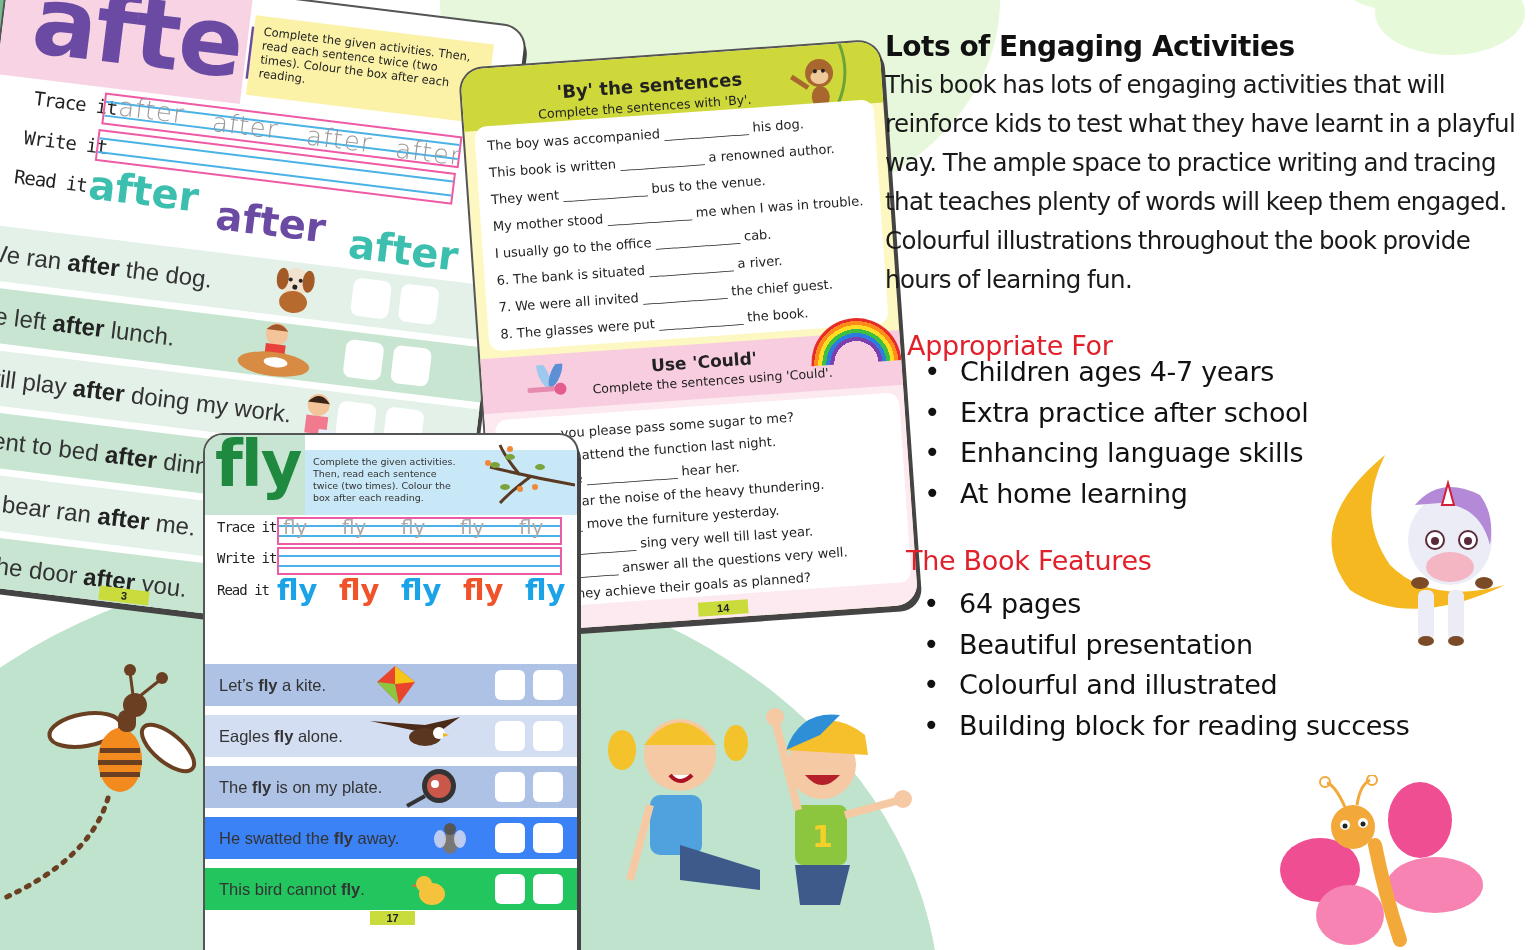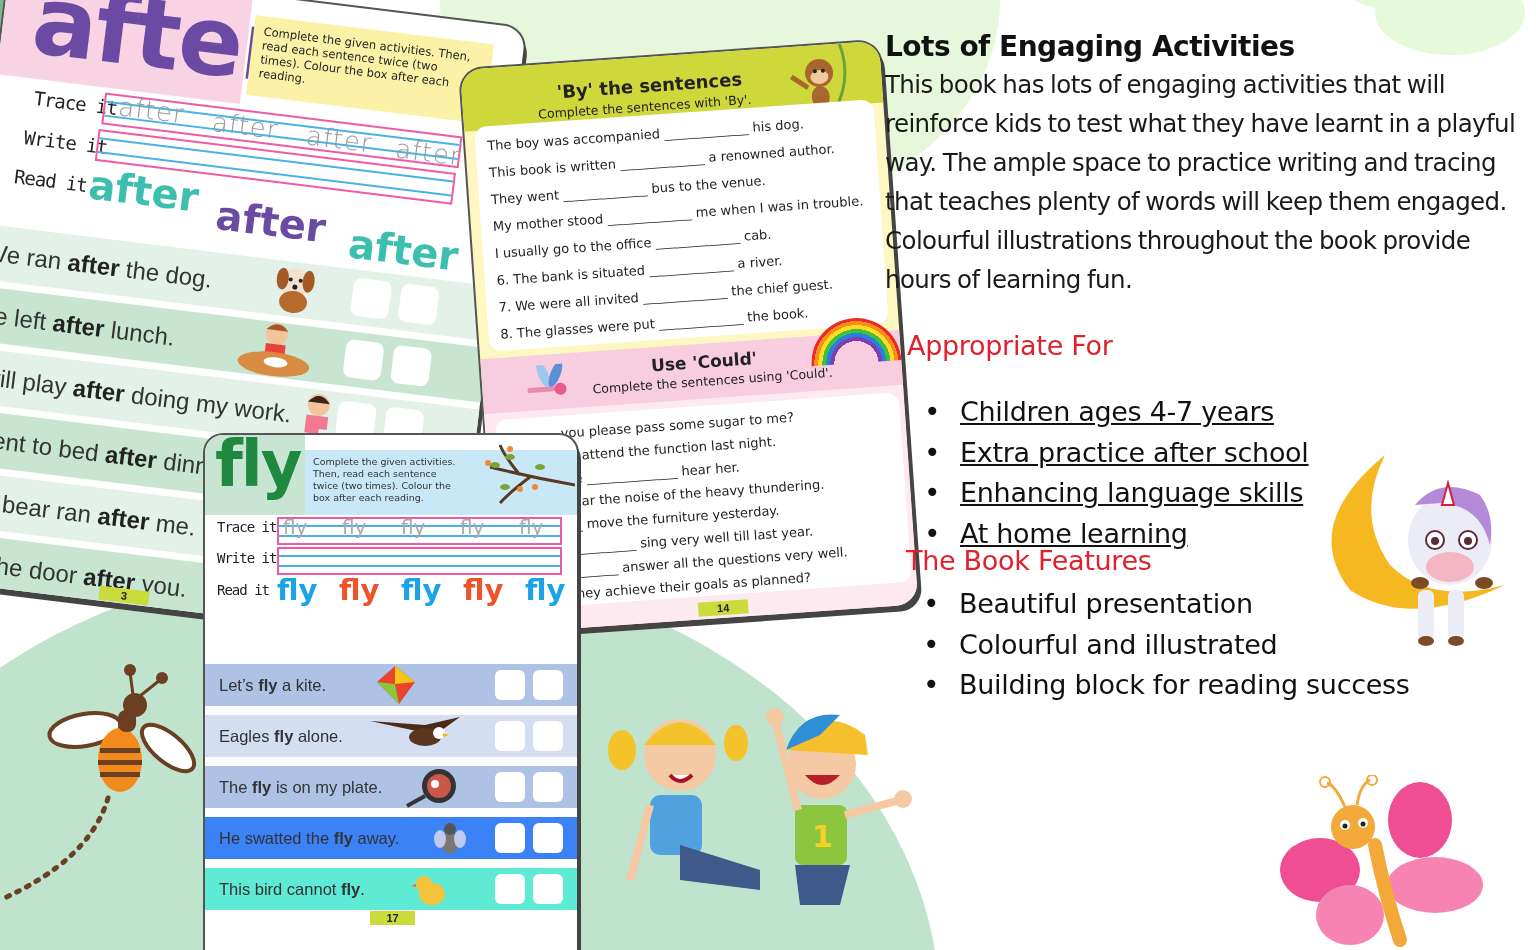--- a/index.html
+++ b/index.html
@@ -271,21 +271,21 @@
     <span>He swatted the </span><b>fly</b><span> away.</span>
     <svg class="ill" style="left:225px;top:2px;" width="40" height="40">
         <ellipse cx="20" cy="24" rx="8" ry="11" fill="#777"></ellipse>
         <circle cx="20" cy="10" r="6" fill="#555"></circle>
         <ellipse cx="10" cy="20" rx="6" ry="9" fill="#dde" opacity=".8"></ellipse>
         <ellipse cx="30" cy="20" rx="6" ry="9" fill="#dde" opacity=".8"></ellipse>
       </svg>
     <div class="tickbox" style="left:290px;"></div>
     <div class="tickbox" style="left:328px;"></div>
   </div>
-  <div class="fly-row" style="top:433px;background:#5eead4;">
+  <div class="fly-row" style="top:433px;background:#22c55e;">
     <span>This bird cannot </span><b>fly</b><span>.</span>
     <svg class="ill" style="left:205px;top:4px;" width="40" height="36">
         <ellipse cx="22" cy="22" rx="13" ry="11" fill="#f5c33b"></ellipse>
         <circle cx="14" cy="12" r="8" fill="#f5c33b"></circle>
         <path d="M6 12 L1 14 L6 15 Z" fill="#ef6a3a"></path>
       </svg>
     <div class="tickbox" style="left:290px;"></div>
     <div class="tickbox" style="left:328px;"></div>
   </div>
   <div class="page-num" style="left:165px;top:476px;width:45px;">17</div>
@@ -330,29 +330,30 @@
   <line x1="245" y1="120" x2="300" y2="105" stroke="#f6c9a5" stroke-width="8"></line>
     <circle cx="303" cy="104" r="9" fill="#f6c9a5"></circle>
 </svg>
 
 <div class="panel">
   <h1>Lots of Engaging Activities</h1>
   <p class="desc">This book has lots of engaging activities that will reinforce kids to test what they have learnt in a playful way. The ample space to practice writing and tracing that teaches plenty of words will keep them engaged. Colourful illustrations throughout the book provide hours of learning fun.</p>
 </div>
 
 <div class="sec-head" style="left:907px;top:330px;">Appropriate For</div>
-<ul class="bullets" style="left:908px;top:392px;text-decoration:underline;">
+<ul class="bullets" style="left:908px;top:352px;">
   <li>Children ages 4-7 years</li>
   <li>Extra practice after school</li>
   <li>Enhancing language skills</li>
   <li>At home learning</li>
 </ul>
 
 <div class="sec-head" style="left:906px;top:545px;text-align:right;">The Book Features</div>
 <ul class="bullets" style="left:907px;top:584px;">
+  <li>64 pages</li>
   <li>Beautiful presentation</li>
   <li>Colourful and illustrated</li>
   <li>Building block for reading success</li>
 </ul>
 
 <svg class="ill" style="left:1320px;top:455px;" width="190" height="200">
   <path d="M65 0 Q-20 70 30 135 Q90 175 185 130 Q110 150 70 110 Q35 60 65 0 Z" fill="#f6b821"></path>
   <rect x="98" y="135" width="16" height="50" rx="6" fill="#ececf7"></rect>
     <rect x="128" y="135" width="16" height="50" rx="6" fill="#ececf7"></rect>
   <ellipse cx="106" cy="186" rx="8" ry="5" fill="#7b4a26"></ellipse>

